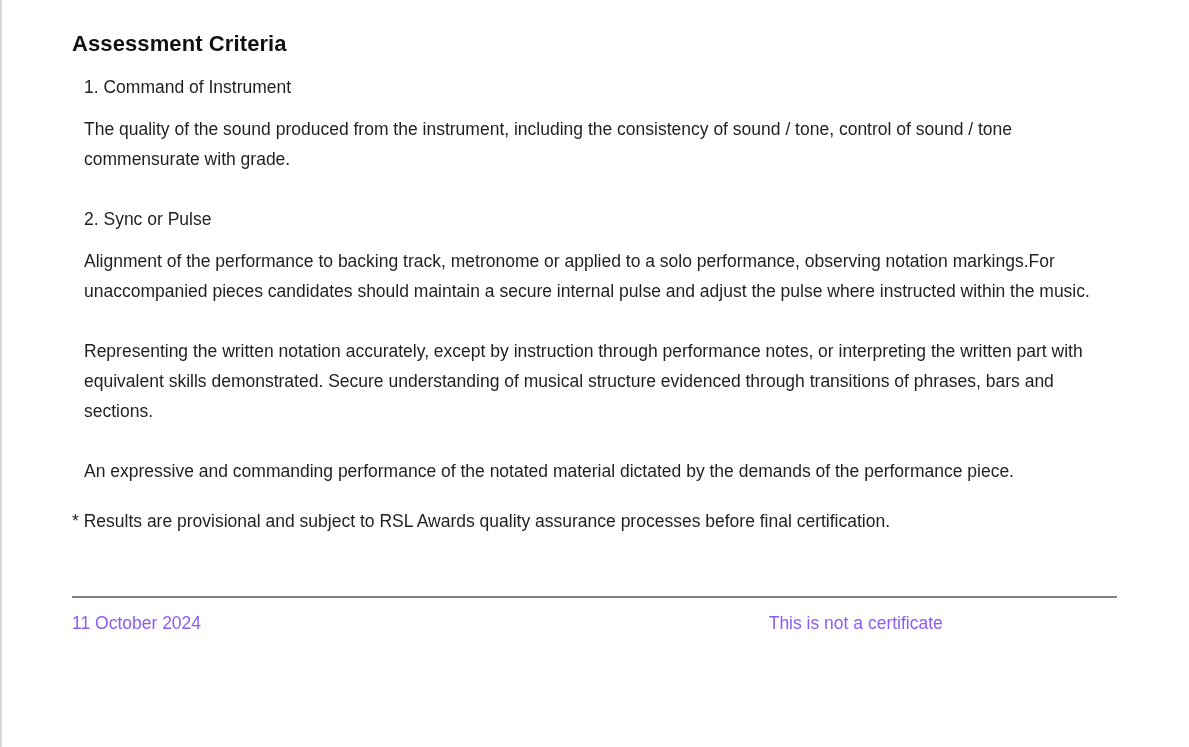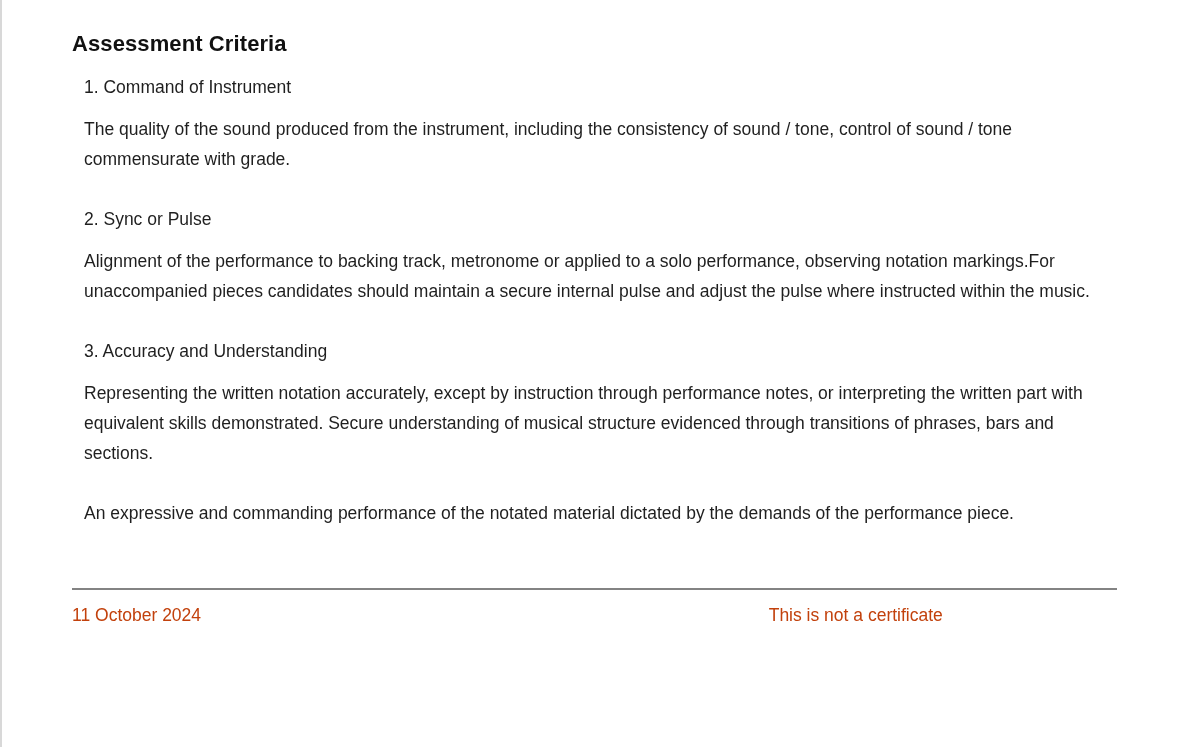--- a/index.html
+++ b/index.html
@@ -59,21 +59,21 @@
     margin: 60px 0 0 0;
     width: 100%;
   }
   .footer {
     display: flex;
     justify-content: space-between;
     align-items: baseline;
     margin-top: 10px;
     font-size: 17.5px;
     line-height: 30px;
-    color: #c2410c;
+    color: #8b5cf6;
   }
   .footer > span { flex: 1; }
   .footer-date { text-align: left; }
   .footer-org { text-align: center; }
   .footer-disclaimer { text-align: center; }
 </style>
 </head>
 <body>
 
 <div class="left-edge-line"></div>
@@ -86,28 +86,28 @@
     <p class="criterion-heading">1. Command of Instrument</p>
     <p class="criterion-body">The quality of the sound produced from the instrument, including the consistency of sound / tone, control of sound / tone commensurate with grade.</p>
   </section>
 
   <section class="criterion">
     <p class="criterion-heading">2. Sync or Pulse</p>
     <p class="criterion-body">Alignment of the performance to backing track, metronome or applied to a solo performance, observing notation markings.For unaccompanied pieces candidates should maintain a secure internal pulse and adjust the pulse where instructed within the music.</p>
   </section>
 
   <section class="criterion">
-    <p class="criterion-heading">3. Accuracy and Understanding</p>
     <p class="criterion-body">Representing the written notation accurately, except by instruction through performance notes, or interpreting the written part with equivalent skills demonstrated. Secure understanding of musical structure evidenced through transitions of phrases, bars and sections.</p>
   </section>
 
   <section class="criterion">
     <p class="criterion-body">An expressive and commanding performance of the notated material dictated by the demands of the performance piece.</p>
   </section>
 
+  <p class="footnote">* Results are provisional and subject to RSL Awards quality assurance processes before final certification.</p>
 
   <hr class="rule">
 
   <footer class="footer">
     <span class="footer-date">11 October 2024</span>
     <span class="footer-disclaimer">This is not a certificate</span>
   </footer>
 
 </div>
 

